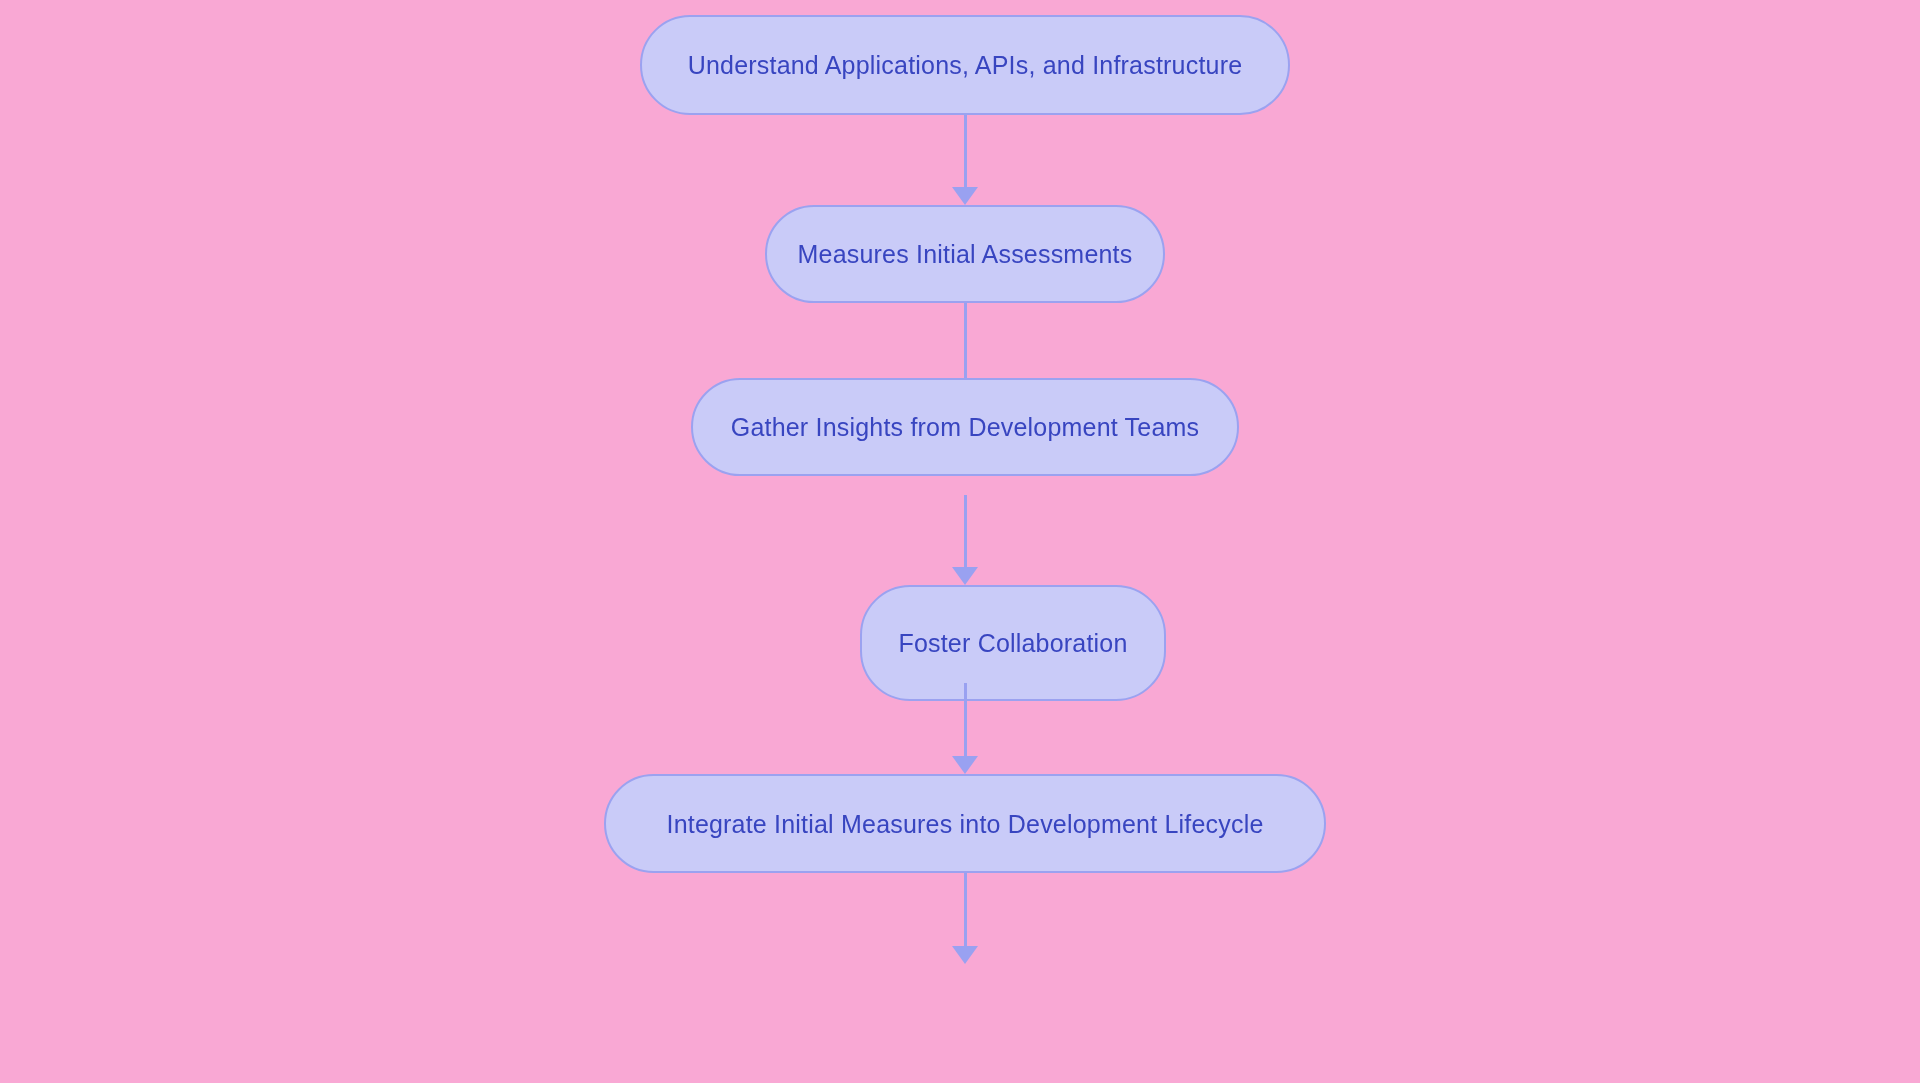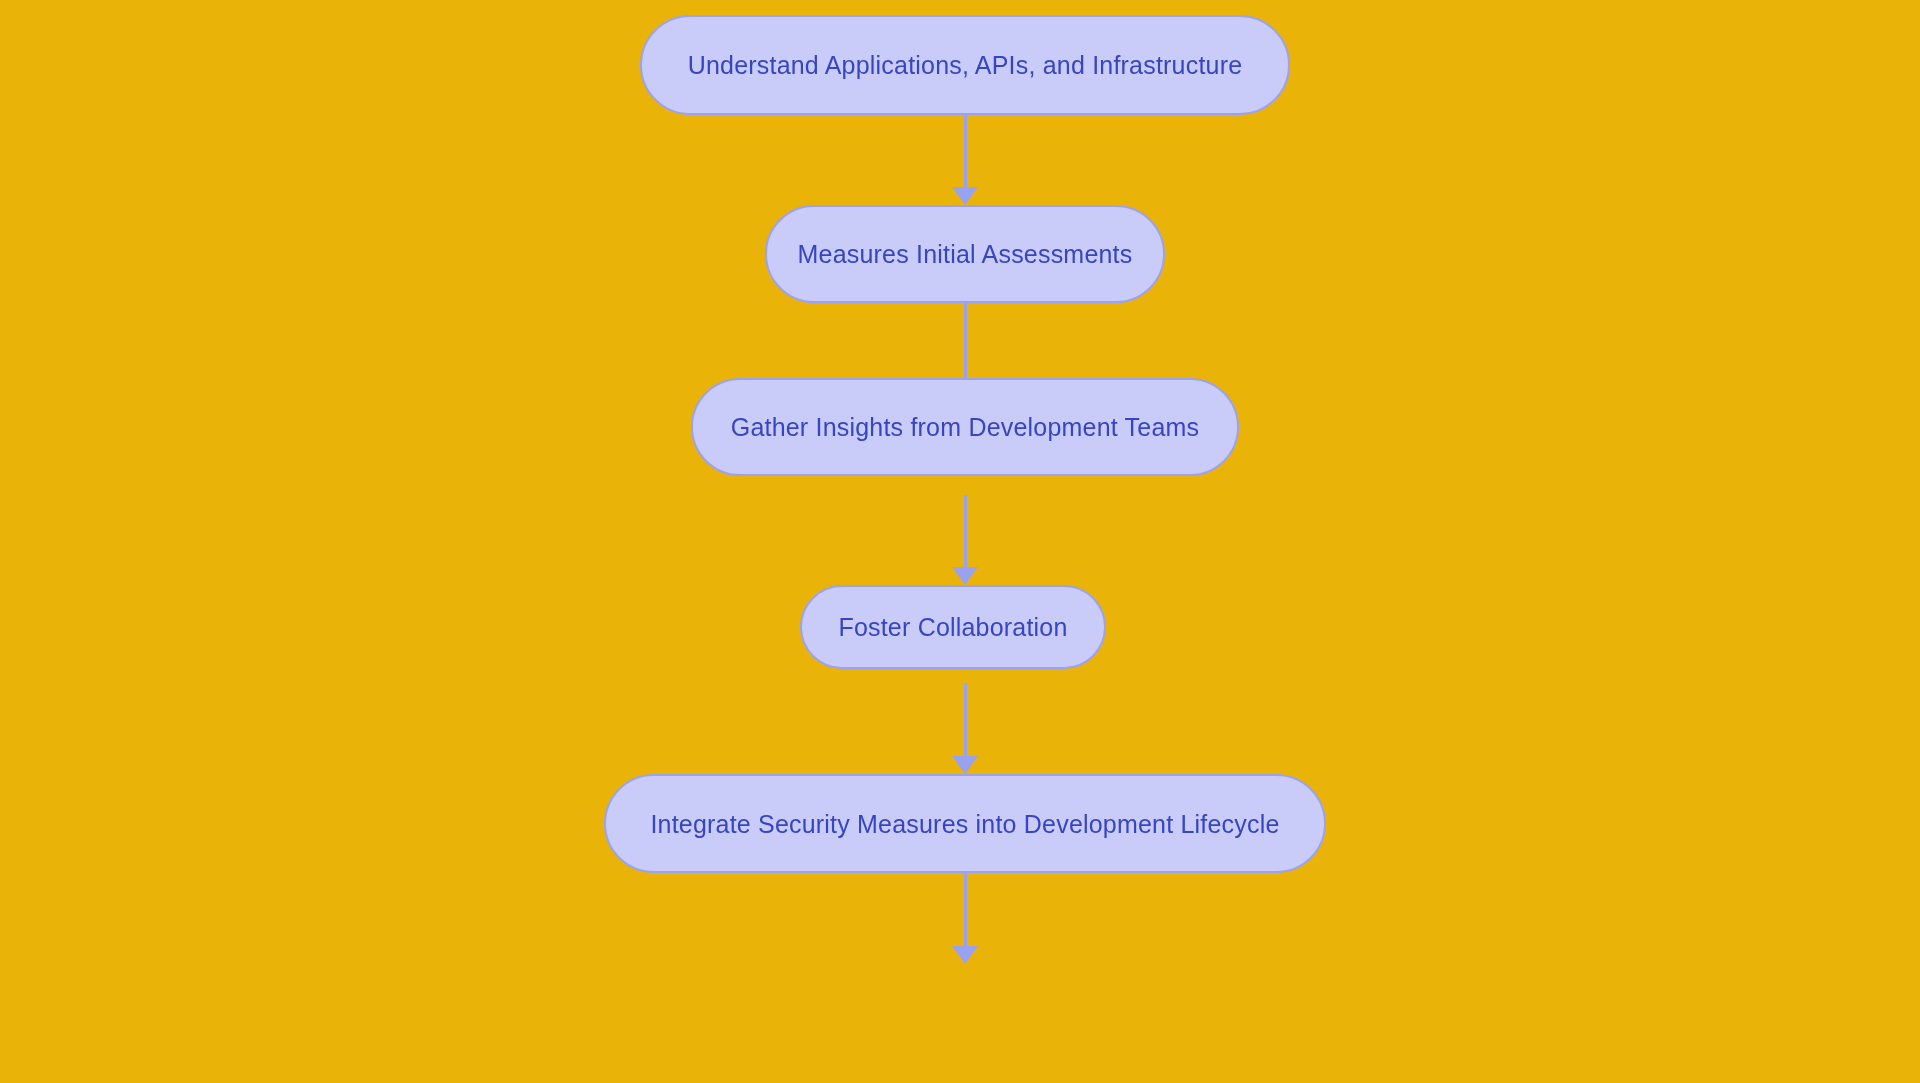--- a/index.html
+++ b/index.html
@@ -5,21 +5,21 @@
   html, body {
     margin: 0;
     padding: 0;
     background: #ffffff;
     font-family: "Liberation Sans", sans-serif;
   }
   .canvas {
     position: relative;
     width: 1920px;
     height: 1083px;
-    background: #eab308;
+    background: #f9a8d4;
     overflow: hidden;
   }
   .node {
     position: absolute;
     box-sizing: border-box;
     background: var(--node-fill, #c9cbf8);
     border: 2px solid var(--node-border, #9ba2f0);
     border-radius: 50px;
     display: flex;
     align-items: center;
@@ -29,21 +29,21 @@
   .node-label {
     color: var(--node-text, #3845c0);
     font-size: 25px;
     line-height: 1.2;
     letter-spacing: 0.2px;
     white-space: nowrap;
   }
   .n1 { left: 640px; top: 15px;  width: 650px; height: 100px; }
   .n2 { left: 765px; top: 205px; width: 400px; height: 98px;  }
   .n3 { left: 691px; top: 378px; width: 548px; height: 98px;  }
-  .n4 { left: 800px; top: 585px; width: 306px; height: 84px;  }
+  .n4 { left: 860px; top: 585px; width: 306px; height: 116px;  }
   .n5 { left: 604px; top: 774px; width: 722px; height: 99px;  }
   .n6 { left: 712px; top: 964px; width: 506px; height: 100px; }
 
   .arrow {
     position: absolute;
     left: 952px;
     width: 26px;
     display: flex;
     flex-direction: column;
     align-items: center;
@@ -101,21 +101,21 @@
   <div class="node n4">
     <span class="node-label">Foster Collaboration</span>
   </div>
 
   <div class="arrow a4">
     <div class="arrow-line"></div>
     <div class="arrow-head"></div>
   </div>
 
   <div class="node n5">
-    <span class="node-label">Integrate Security Measures into Development Lifecycle</span>
+    <span class="node-label">Integrate Initial Measures into Development Lifecycle</span>
   </div>
 
   <div class="arrow a5">
     <div class="arrow-line"></div>
     <div class="arrow-head"></div>
   </div>
 
 
 </div>
 

